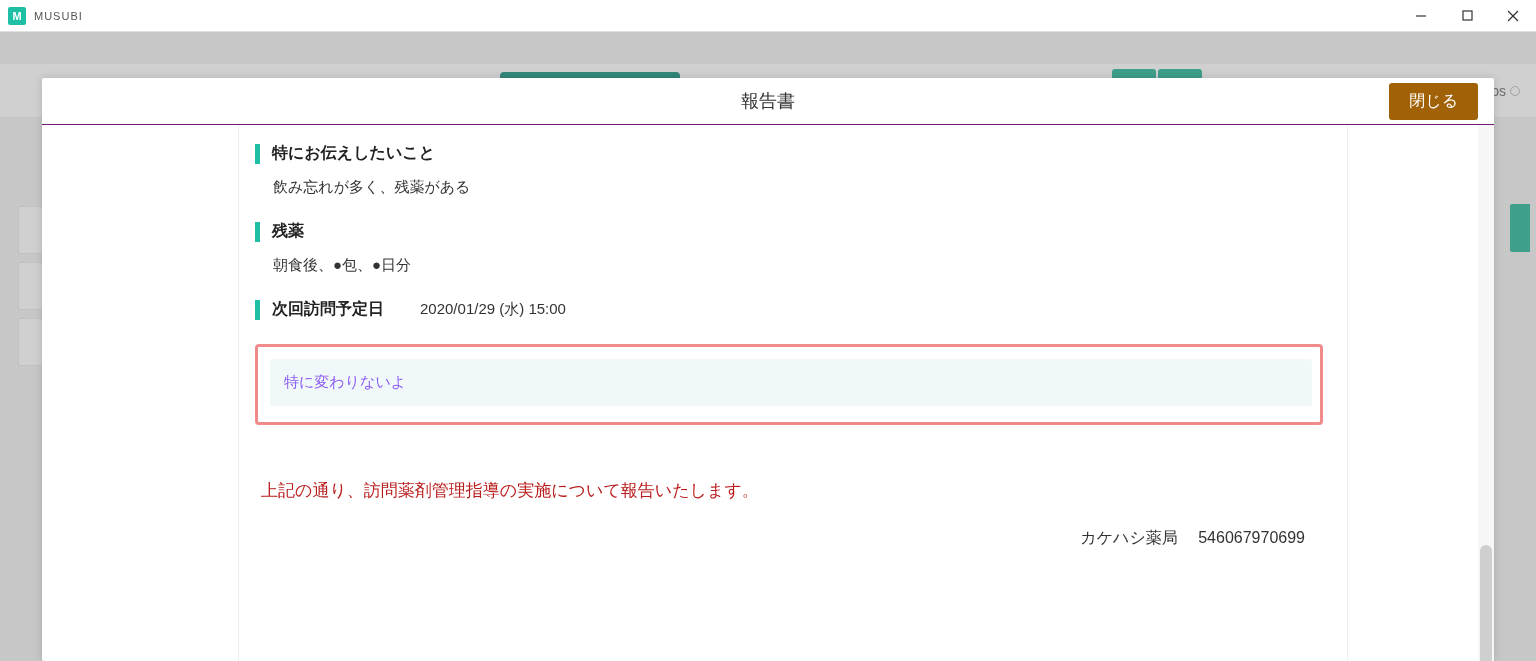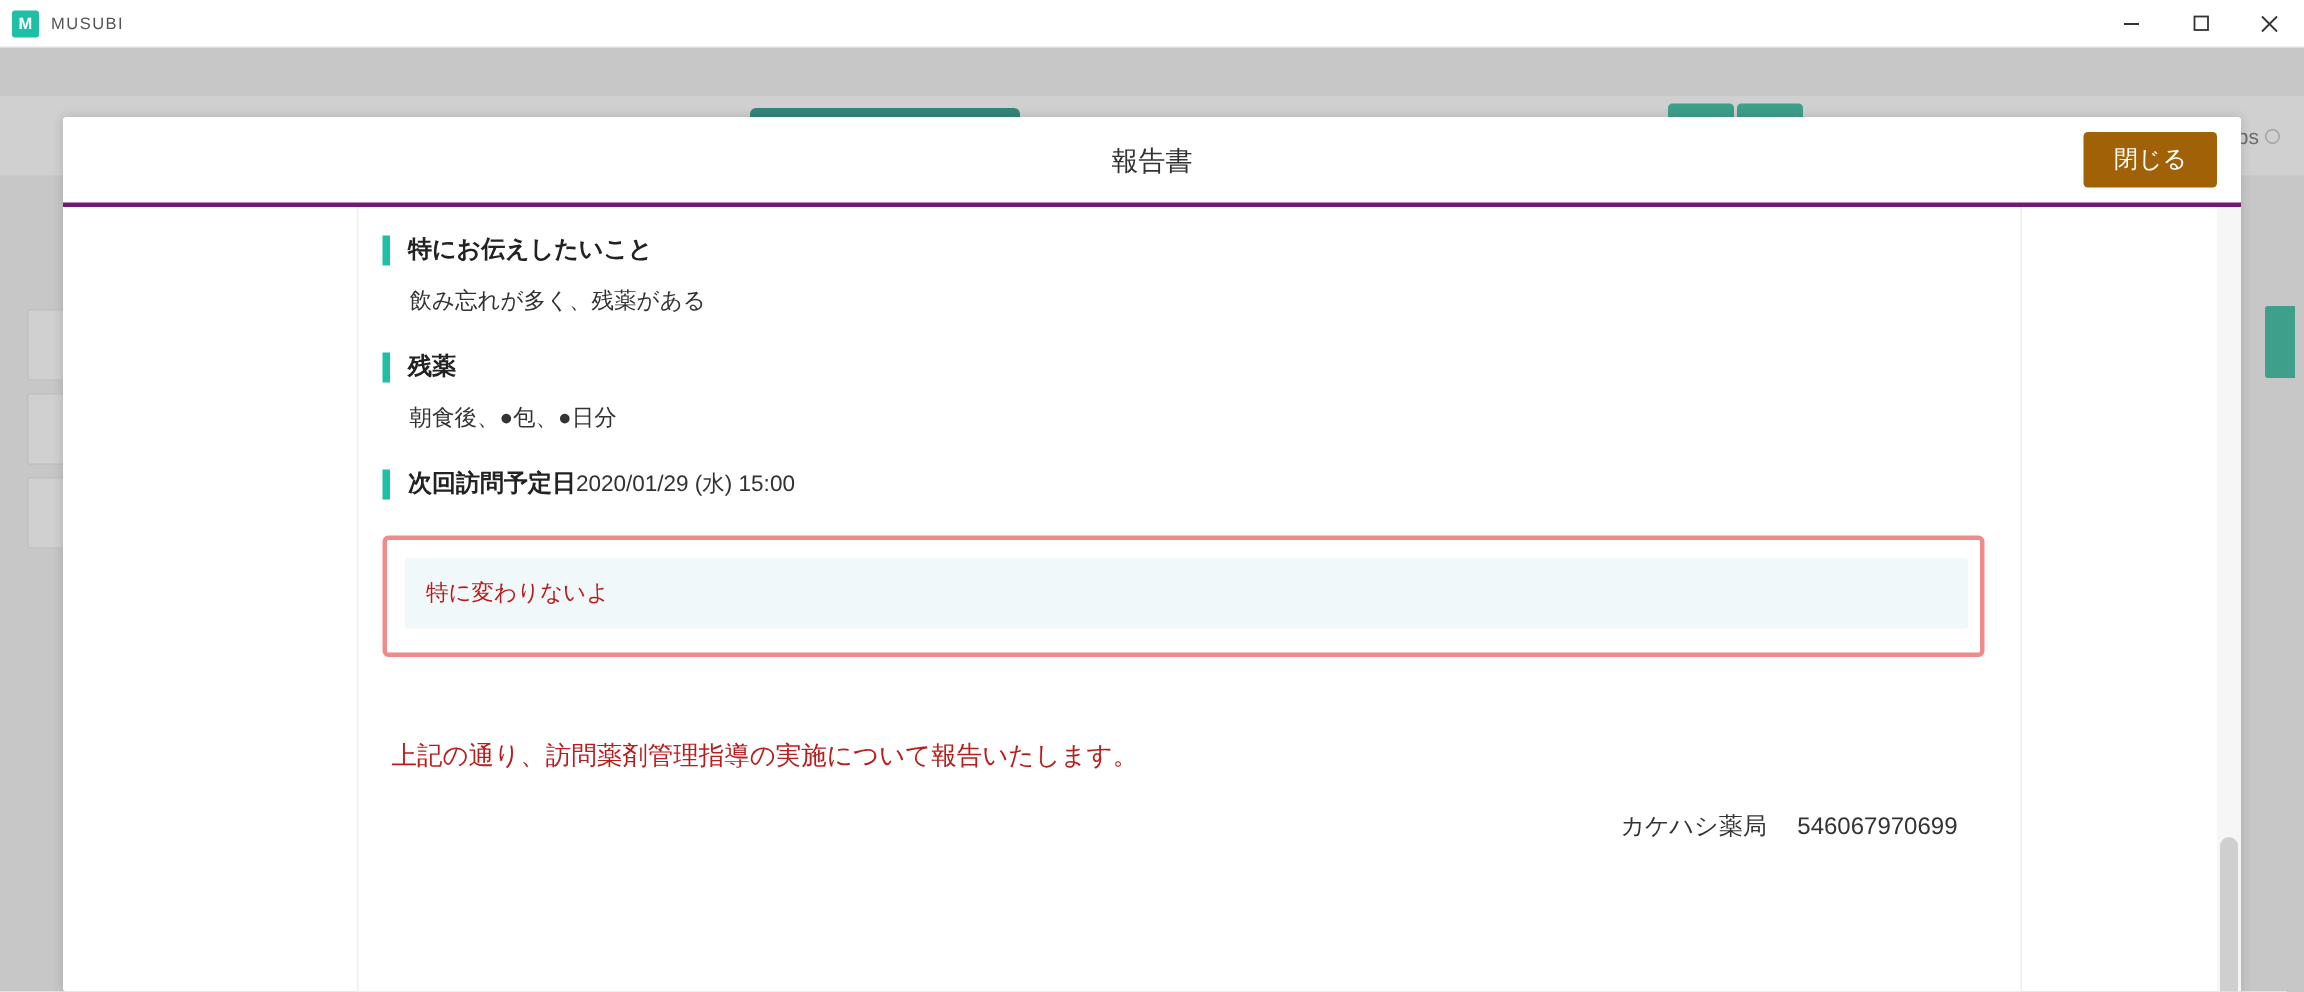--- a/index.html
+++ b/index.html
@@ -141,23 +141,23 @@
       top: 78px;
       left: 42px;
       right: 42px;
       bottom: 0;
       background: #fff;
       box-shadow: 0 0 8px rgba(0,0,0,0.15);
       display: flex; flex-direction: column;
       border-radius: 2px;
     }
     .modal-header {
-      height: 60px;
+      height: 47px;
       display: flex; align-items: center;
-      border-bottom: 3px solid #701a75;
+      border-bottom: 1px solid #701a75;
       position: relative;
       padding: 0 16px;
     }
     .modal-title {
       position: absolute;
       left: 50%; transform: translateX(-50%);
       font-size: 18px; color: #333;
     }
     .close-btn {
       margin-left: auto;
@@ -199,38 +199,38 @@
       width: 5px; height: 20px;
       background: #1fbfa6;
       margin-right: 12px;
     }
     .section-body {
       font-size: 15px; color: #333;
       padding-left: 18px;
       margin-bottom: 24px;
     }
     .inline-row {
-      display: flex; align-items: center; 
+      display: flex; align-items: center; gap: 36px;
       margin-bottom: 24px;
     }
     .inline-row .section-title { margin-bottom: 0; }
     .inline-value { font-size: 15px; color: #333; }
 
     .highlight-box {
       border: 3px solid #f08b8b;
       border-radius: 4px;
       padding: 12px 8px 16px 4px;
       margin: 2px 0 20px 0;
     }
     .highlight-box .section-title { margin-top: 2px; margin-bottom: 14px; }
     .highlight-body {
       background: #f1f8f9;
       padding: 14px 14px;
       margin-left: 8px;
-      font-size: 15px; color: #b91c1c;
+      font-size: 15px; color: #8b5cf6;
       border-radius: 2px;
     }
 
     .footer-note {
       font-size: 17px; color: #b91c1c;
       padding-left: 6px;
       margin-top: 54px;
     }
     .footer-signature {
       text-align: right;

